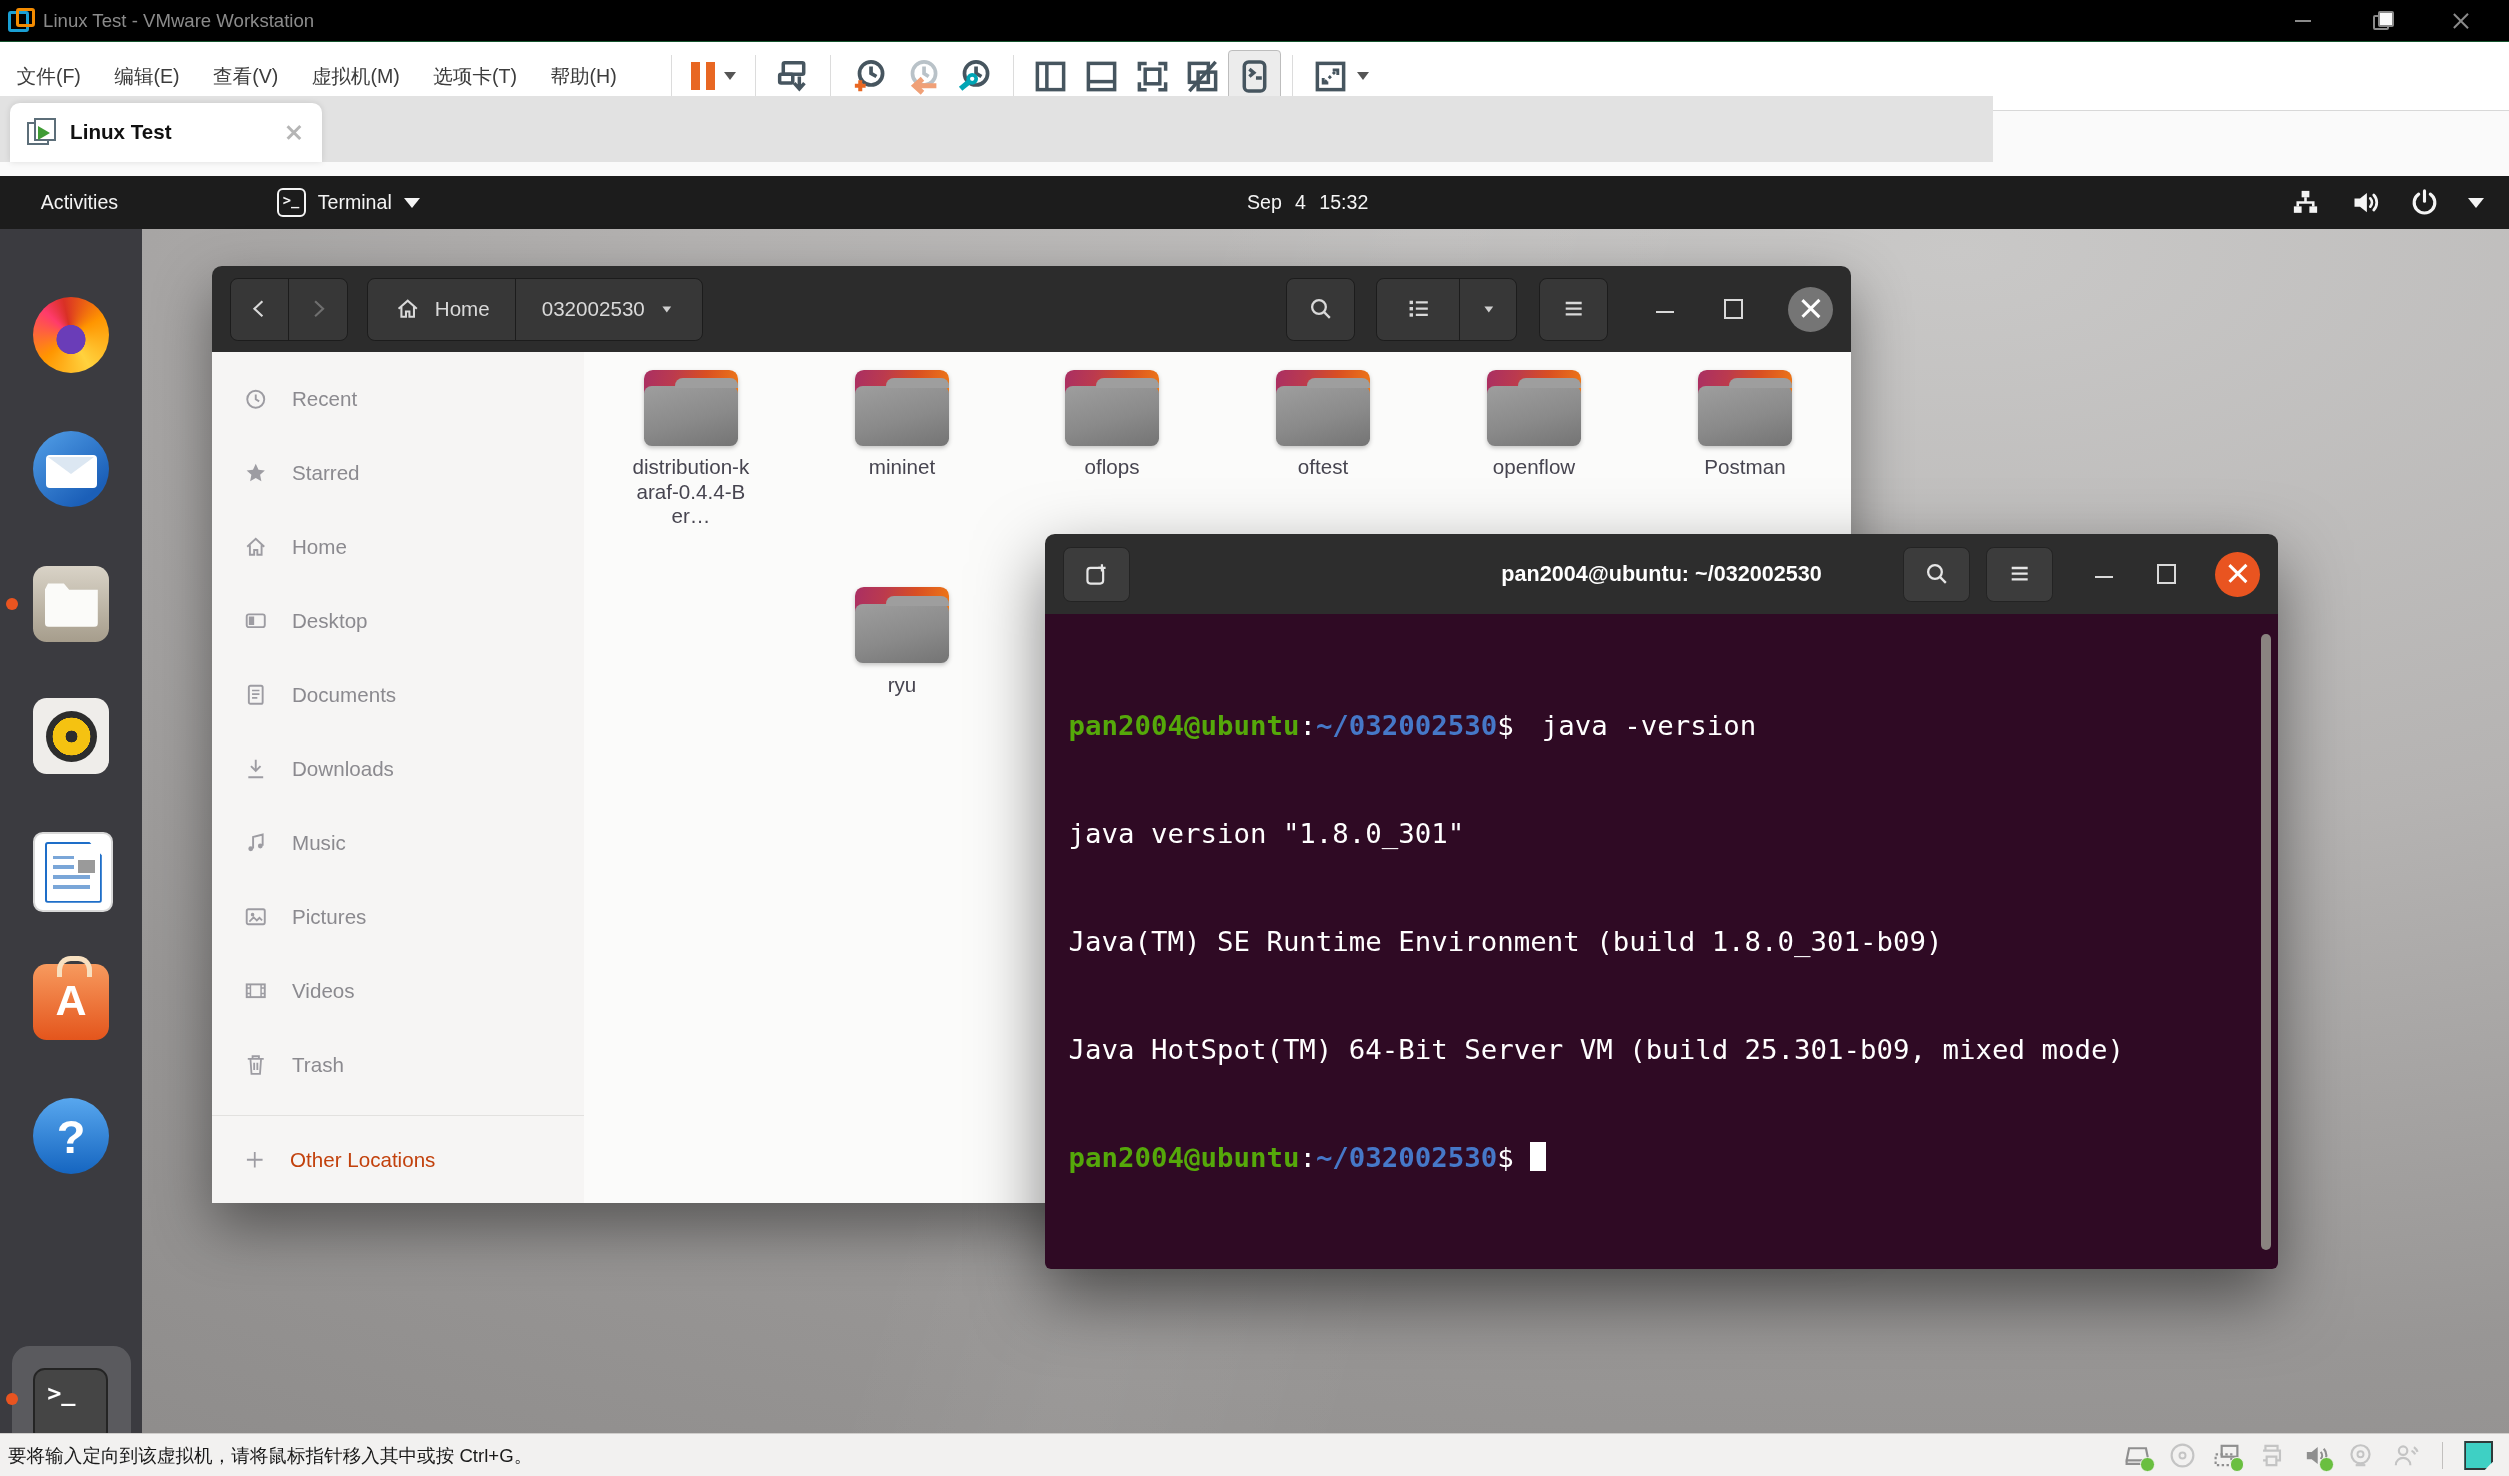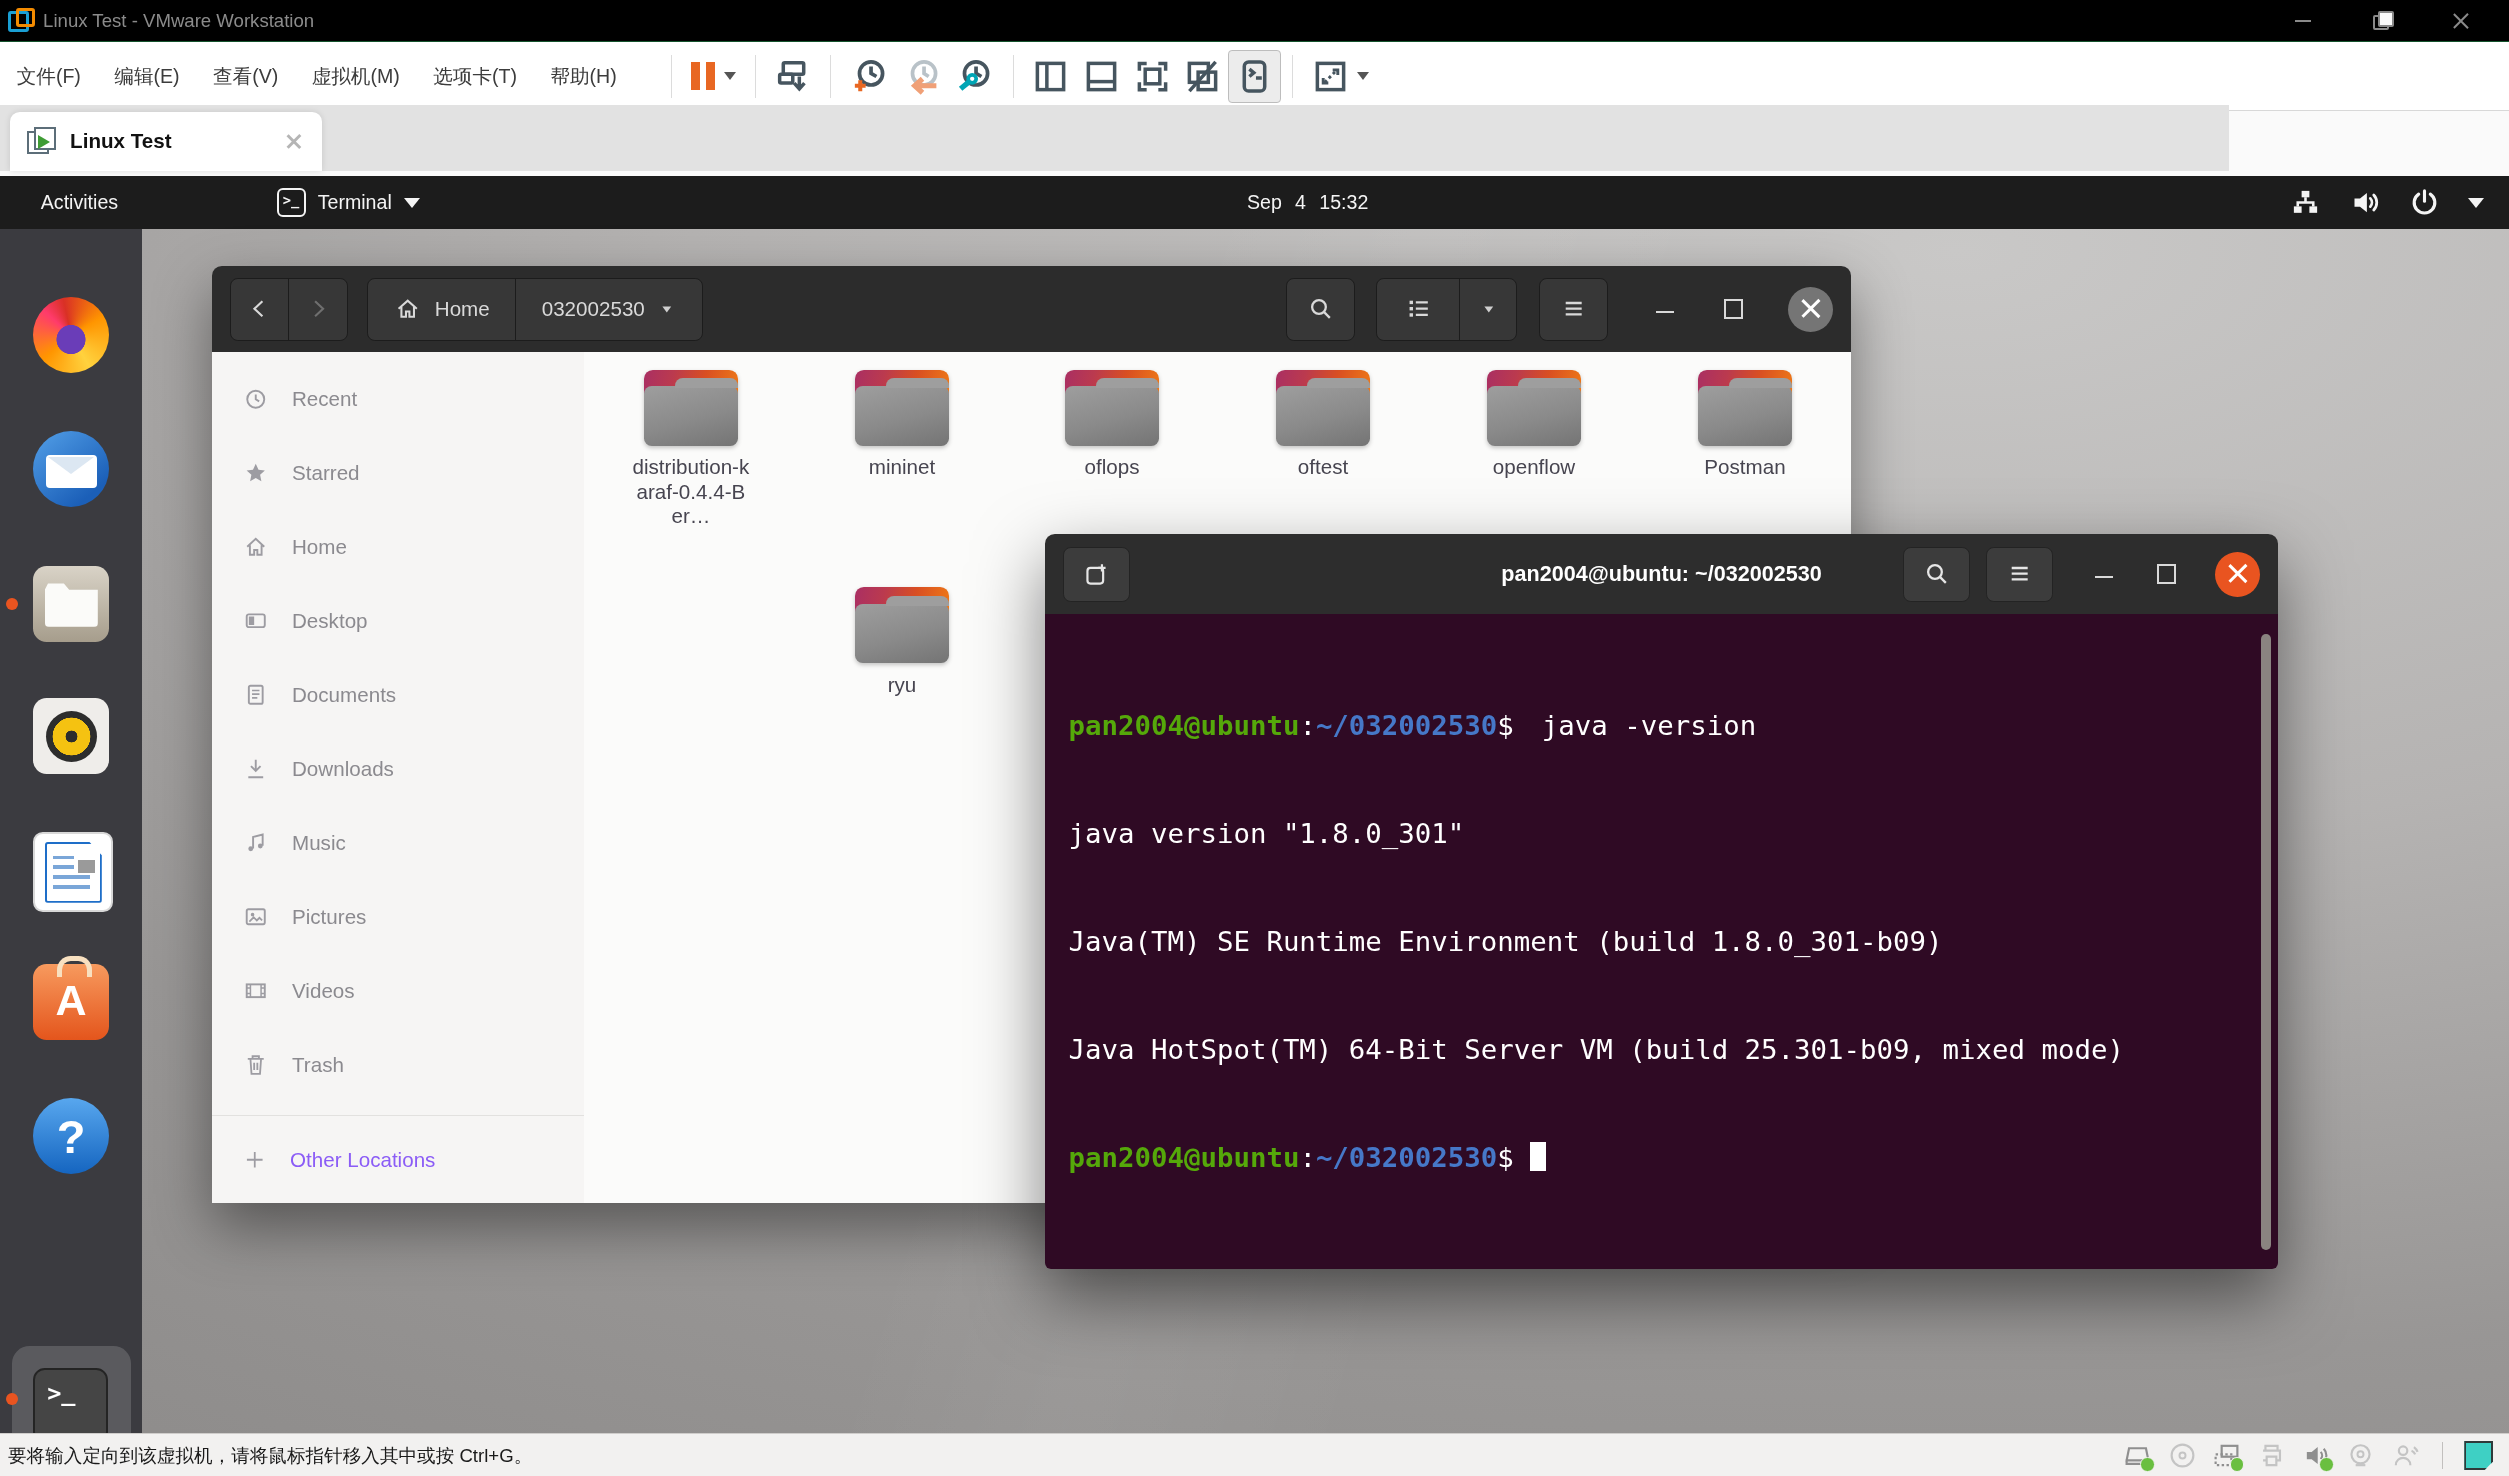--- a/index.html
+++ b/index.html
@@ -27,21 +27,21 @@
   #vm-toolbar{display:flex;align-items:center;height:100%;margin-left:25.5px;}
   .tsep{width:1px;height:43px;background:#dcdcdc;margin:0 11.8px;}
   .tbtn{display:flex;align-items:center;justify-content:center;height:51px;padding:0 7.8px;border-radius:3.9px;}
   .tbtn.active{background:#ececec;border:1px solid #bdbdbd;}
   .pause-bars{display:flex;gap:5.9px;}
   .pause-bars i{display:block;width:8.8px;height:27.4px;background:#e86722;}
   .caret{width:0;height:0;border-left:6.9px solid transparent;border-right:6.9px solid transparent;border-top:8.8px solid #555;margin-left:8.8px;}
   .slate{stroke:#46555f;fill:none;stroke-width:2.4;}
 
   
-  #tabbar{position:absolute;left:0;top:105px;width:2229px;height:66px;background:#e2e2e2;}
+  #tabbar{position:absolute;left:0;top:96px;width:1993px;height:66px;background:#e2e2e2;}
   #vm-tab{position:absolute;left:9.8px;top:6.9px;width:312px;height:59px;background:#ffffff;border-radius:9.8px 9.8px 0 0;display:flex;align-items:center;padding:0 17.6px;box-sizing:border-box;box-shadow:0 0 5.9px rgba(0,0,0,.12);}
   .tab-ic{position:relative;width:29px;height:29px;margin-right:13.7px;}
   .tab-ic .s1{position:absolute;left:0;top:3.9px;width:17.6px;height:19.6px;border:2.9px solid #5c6e79;}
   .tab-ic .s2{position:absolute;left:6.9px;top:0;width:17.6px;height:19.6px;border:2.9px solid #5c6e79;background:#fff;}
   .tab-ic .play{position:absolute;left:10.8px;top:7.8px;width:0;height:0;border-left:12.7px solid #3f9c35;border-top:7.8px solid transparent;border-bottom:7.8px solid transparent;}
   #tab-label{font-size:20.6px;font-weight:bold;color:#111;}
   .tab-close{margin-left:auto;position:relative;width:21.6px;height:21.6px;}
   .tab-close::before,.tab-close::after{content:"";position:absolute;left:2px;top:9.8px;width:17.6px;height:2.9px;background:#b5b5b5;}
   .tab-close::before{transform:rotate(45deg);} .tab-close::after{transform:rotate(-45deg);}
 
@@ -103,21 +103,21 @@
   .fh-max{width:19.6px;height:19.6px;border:2px solid #d9d9d9;box-sizing:border-box;margin-left:27.4px;}
   .fh-close{width:45px;height:45px;border-radius:50%;background:#757575;position:relative;margin-left:23.5px;}
   .fh-close::before,.fh-close::after{content:"";position:absolute;left:10.8px;top:20.6px;width:23.5px;height:2.9px;background:#fff;}
   .fh-close::before{transform:rotate(45deg);} .fh-close::after{transform:rotate(-45deg);}
   .orange-close{background:#e95420 !important;}
 
   #files-body{position:absolute;left:0;top:86px;width:100%;height:851px;background:#fbfbfa;border-radius:0 0 3.9px 3.9px;}
   #files-sidebar{position:absolute;left:0;top:0;width:424px;height:100%;background:#f6f5f4;border-right:1px solid #dedddb;box-sizing:border-box;}
   .sb-item{display:flex;align-items:center;gap:23.5px;height:74px;padding-left:31px;color:#8b8a8f;font-size:20.6px;}
   .sb-icons{flex:none;}
-  #other-loc{position:absolute;left:0;bottom:0;width:100%;height:88px;border-top:1px solid #e2e1df;display:flex;align-items:center;gap:23.5px;padding-left:31px;box-sizing:border-box;color:#8b5cf6;font-size:20.6px;}
+  #other-loc{position:absolute;left:0;bottom:0;width:100%;height:88px;border-top:1px solid #e2e1df;display:flex;align-items:center;gap:23.5px;padding-left:31px;box-sizing:border-box;color:#c2410c;font-size:20.6px;}
   #files-main{position:absolute;left:372px;top:0;right:0;bottom:0;background:#fbfbfa;}
   .fcell{position:absolute;width:206px;text-align:center;}
   .ficon{position:relative;width:94px;height:76px;margin:0 auto;filter:drop-shadow(0 2px 2px rgba(0,0,0,.22));}
   .ficon .back{position:absolute;left:0;right:0;top:0;height:41px;border-radius:8.8px;background:linear-gradient(100deg,#aa2f63 0%,#bb3a4e 30%,#d94f22 62%,#ef7b16 100%);}
   .ficon .front{position:absolute;left:0;right:0;top:16.7px;bottom:0;border-radius:7.8px;background:linear-gradient(165deg,#9e9e9e 0%,#8a8a8a 55%,#747474 100%);}
   .ficon .front::before{content:"";position:absolute;left:33%;right:0;top:-7.8px;height:9.8px;border-radius:7.8px 7.8px 0 0;background:#9e9e9e;}
   .flabel{display:inline-block;max-width:118px;margin-top:9.8px;font-size:20.6px;line-height:24.5px;color:#474550;word-break:break-all;}
 
   
   #terminal-window{position:absolute;left:1045px;top:358px;width:1233px;height:735px;border-radius:9.8px 9.8px 5.9px 5.9px;box-shadow:0 27.4px 69px rgba(0,0,0,.5);}

